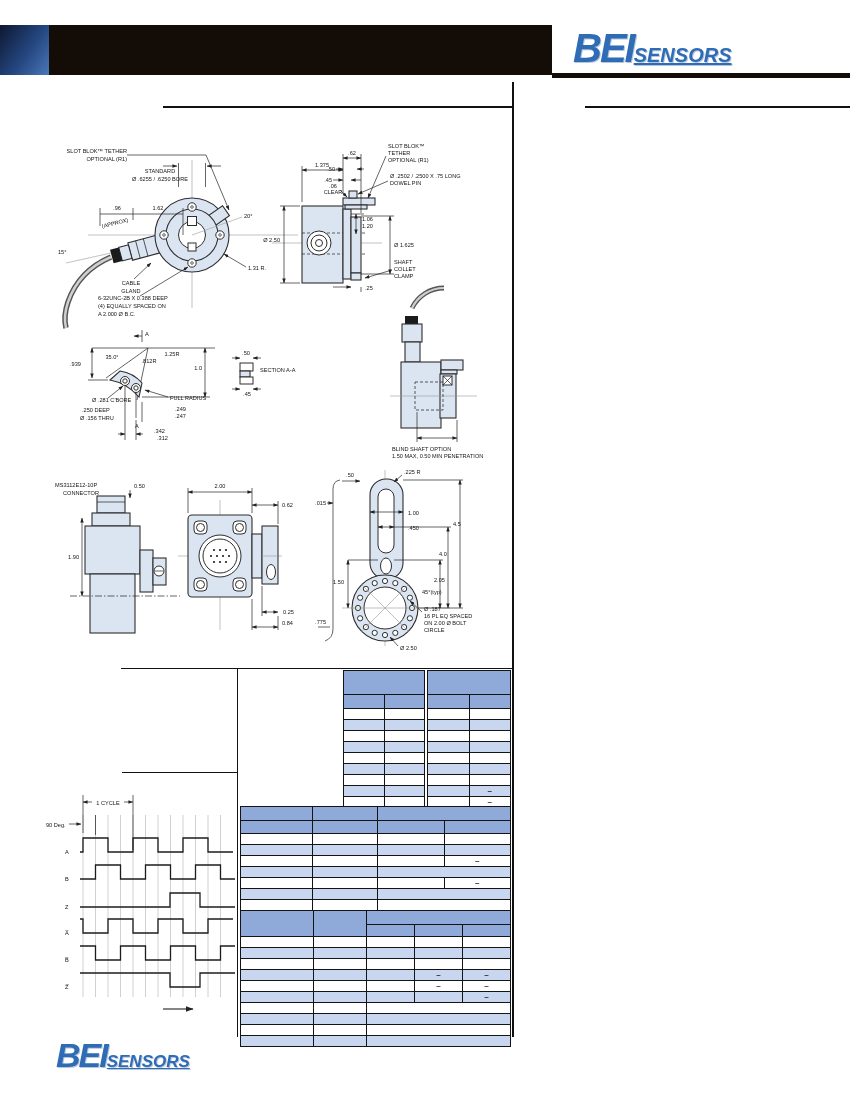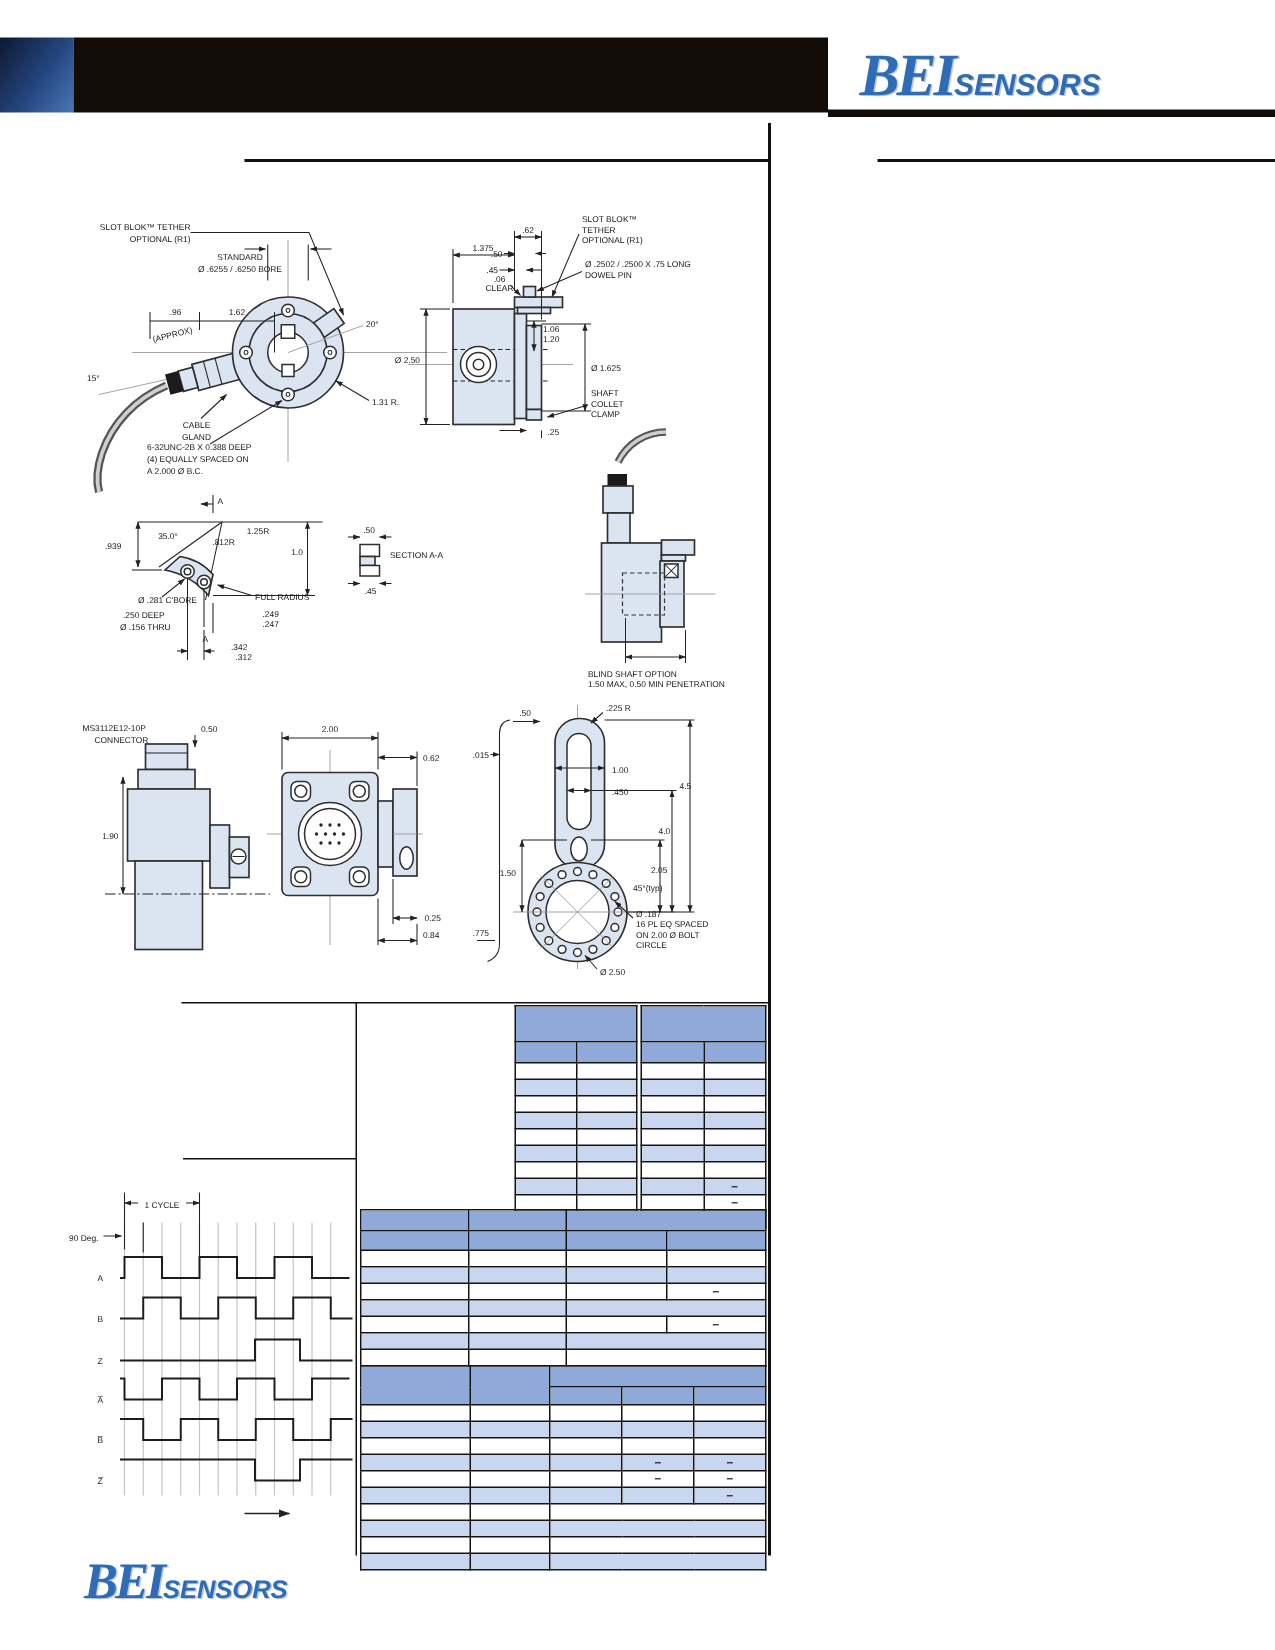--- a/index.html
+++ b/index.html
@@ -6,22 +6,22 @@
   #page{position:relative;width:850px;height:1100px;background:#fff;overflow:hidden;
         font-family:"Liberation Sans",sans-serif;}
   .abs{position:absolute;}
   
   #blueSquare{left:0;top:25px;width:49px;height:50px;
     background:linear-gradient(125deg,#0e1831 0%,#24467f 55%,#4a77b8 100%);}
   #blackBar{left:49px;top:25px;width:503px;height:50px;background:#130c07;}
   #thinBar{left:552px;top:73px;width:298px;height:5px;background:#130c07;}
   .beilogo{color:#2e6cb5;font-style:italic;font-weight:bold;white-space:nowrap;
     text-shadow:1px 1px 0 #b9c6da;}
-  .beilogo .big{letter-spacing:-2px;font-family:Liberation Serif, serif;}
-  .beilogo .small{letter-spacing:0;}
+  .beilogo .big{letter-spacing:-2px;}
+  .beilogo .small{letter-spacing:0;text-decoration:underline;}
   #logoTop{left:573px;top:26px;}
   #logoTop .big{font-size:40px;}
   #logoTop .small{font-size:20px;}
   #logoBottom{left:56px;top:1036px;}
   #logoBottom .big{font-size:34px;}
   #logoBottom .small{font-size:17px;}
   .rule{background:#111;}
   
   table.t{position:absolute;border-collapse:collapse;table-layout:fixed;}
   table.t td{border:1.4px solid #141414;padding:0;height:10px;font:bold 8px/8px "Liberation Sans",sans-serif;

